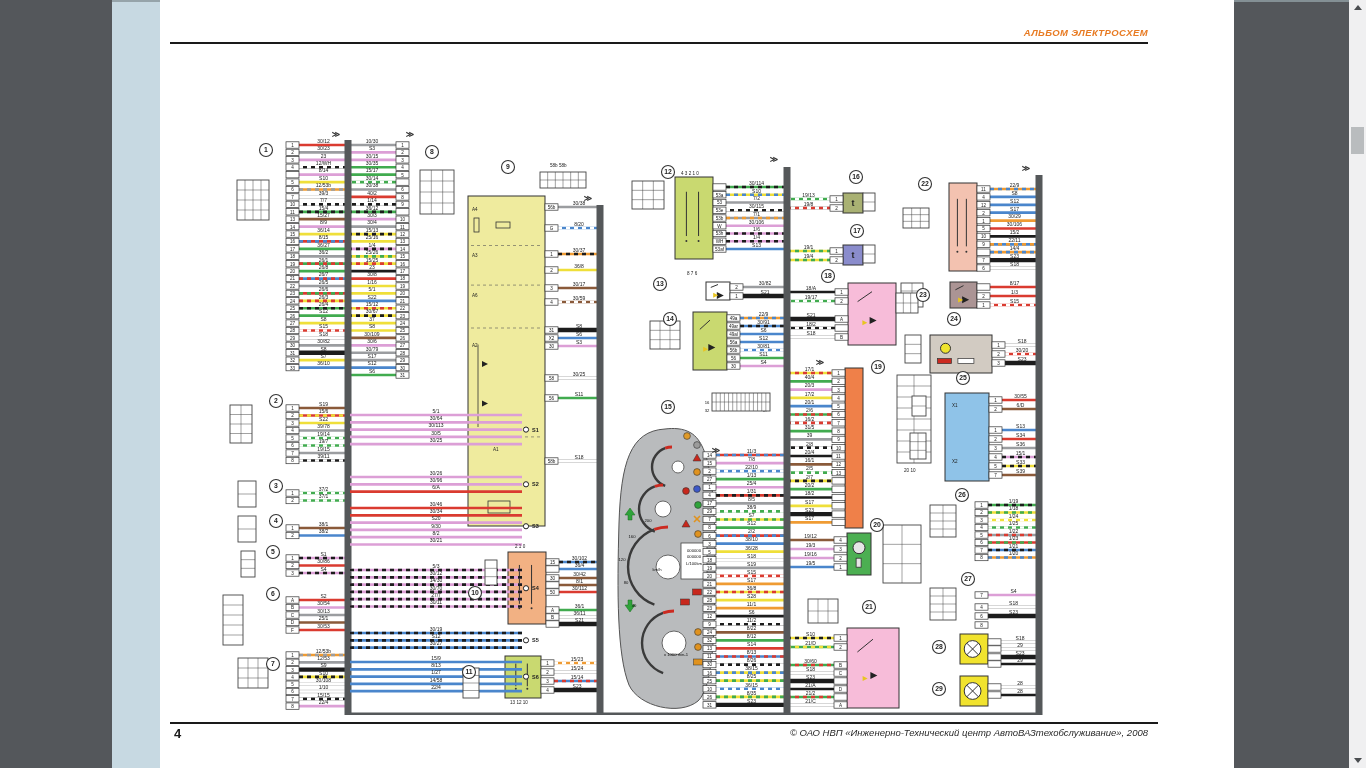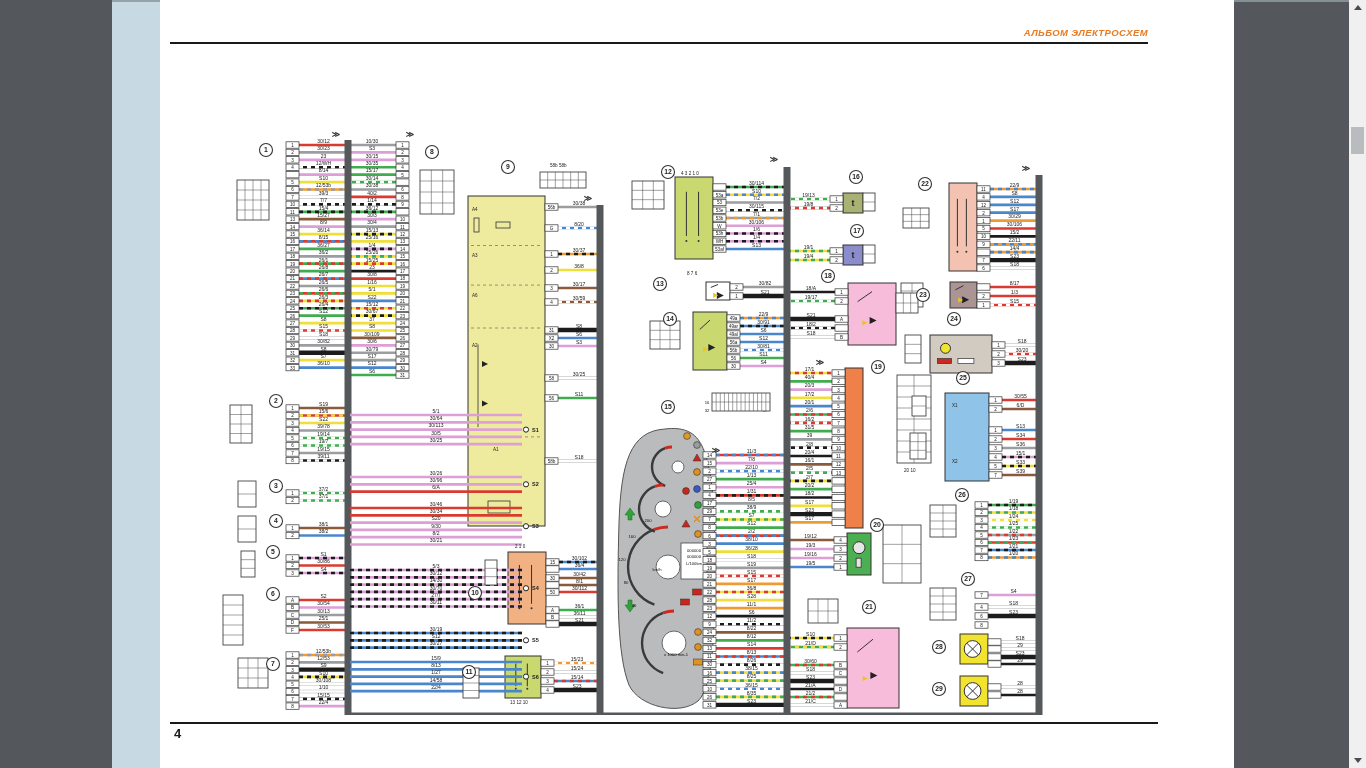--- a/index.html
+++ b/index.html
@@ -1515,20 +1515,21 @@
         <text x="350" y="589" font-size="4.6" fill="#222" text-anchor="start">13 12 10</text>
         <text x="521" y="60" font-size="4.6" fill="#222" text-anchor="start">4 3 2 1 0</text>
         <text x="527" y="160" font-size="4.6" fill="#222" text-anchor="start">8 7 6</text>
         <text x="390" y="52" font-size="4.6" fill="#222" text-anchor="start">58b 58b</text>
         <text x="792" y="292" font-size="4.6" fill="#222" text-anchor="start">X1</text>
         <text x="792" y="348" font-size="4.6" fill="#222" text-anchor="start">X2</text>
         <text x="744" y="357" font-size="4.6" fill="#222" text-anchor="start">20 10</text>
       </svg>
     <div id="frule"></div>
     <div id="pageno">4</div>
+    <div id="copy">©   ОАО НВП «Инженерно-Технический центр  АвтоВАЗтехобслуживание», 2008</div>
   </div>
   <div id="sb-track">
     <div id="sb-up" class="sb-btn">
       <div class="sb-arrow"></div>
     </div>
     <div id="sb-thumb"></div>
     <div id="sb-dn" class="sb-btn">
       <div class="sb-arrow"></div>
     </div>
   </div>

